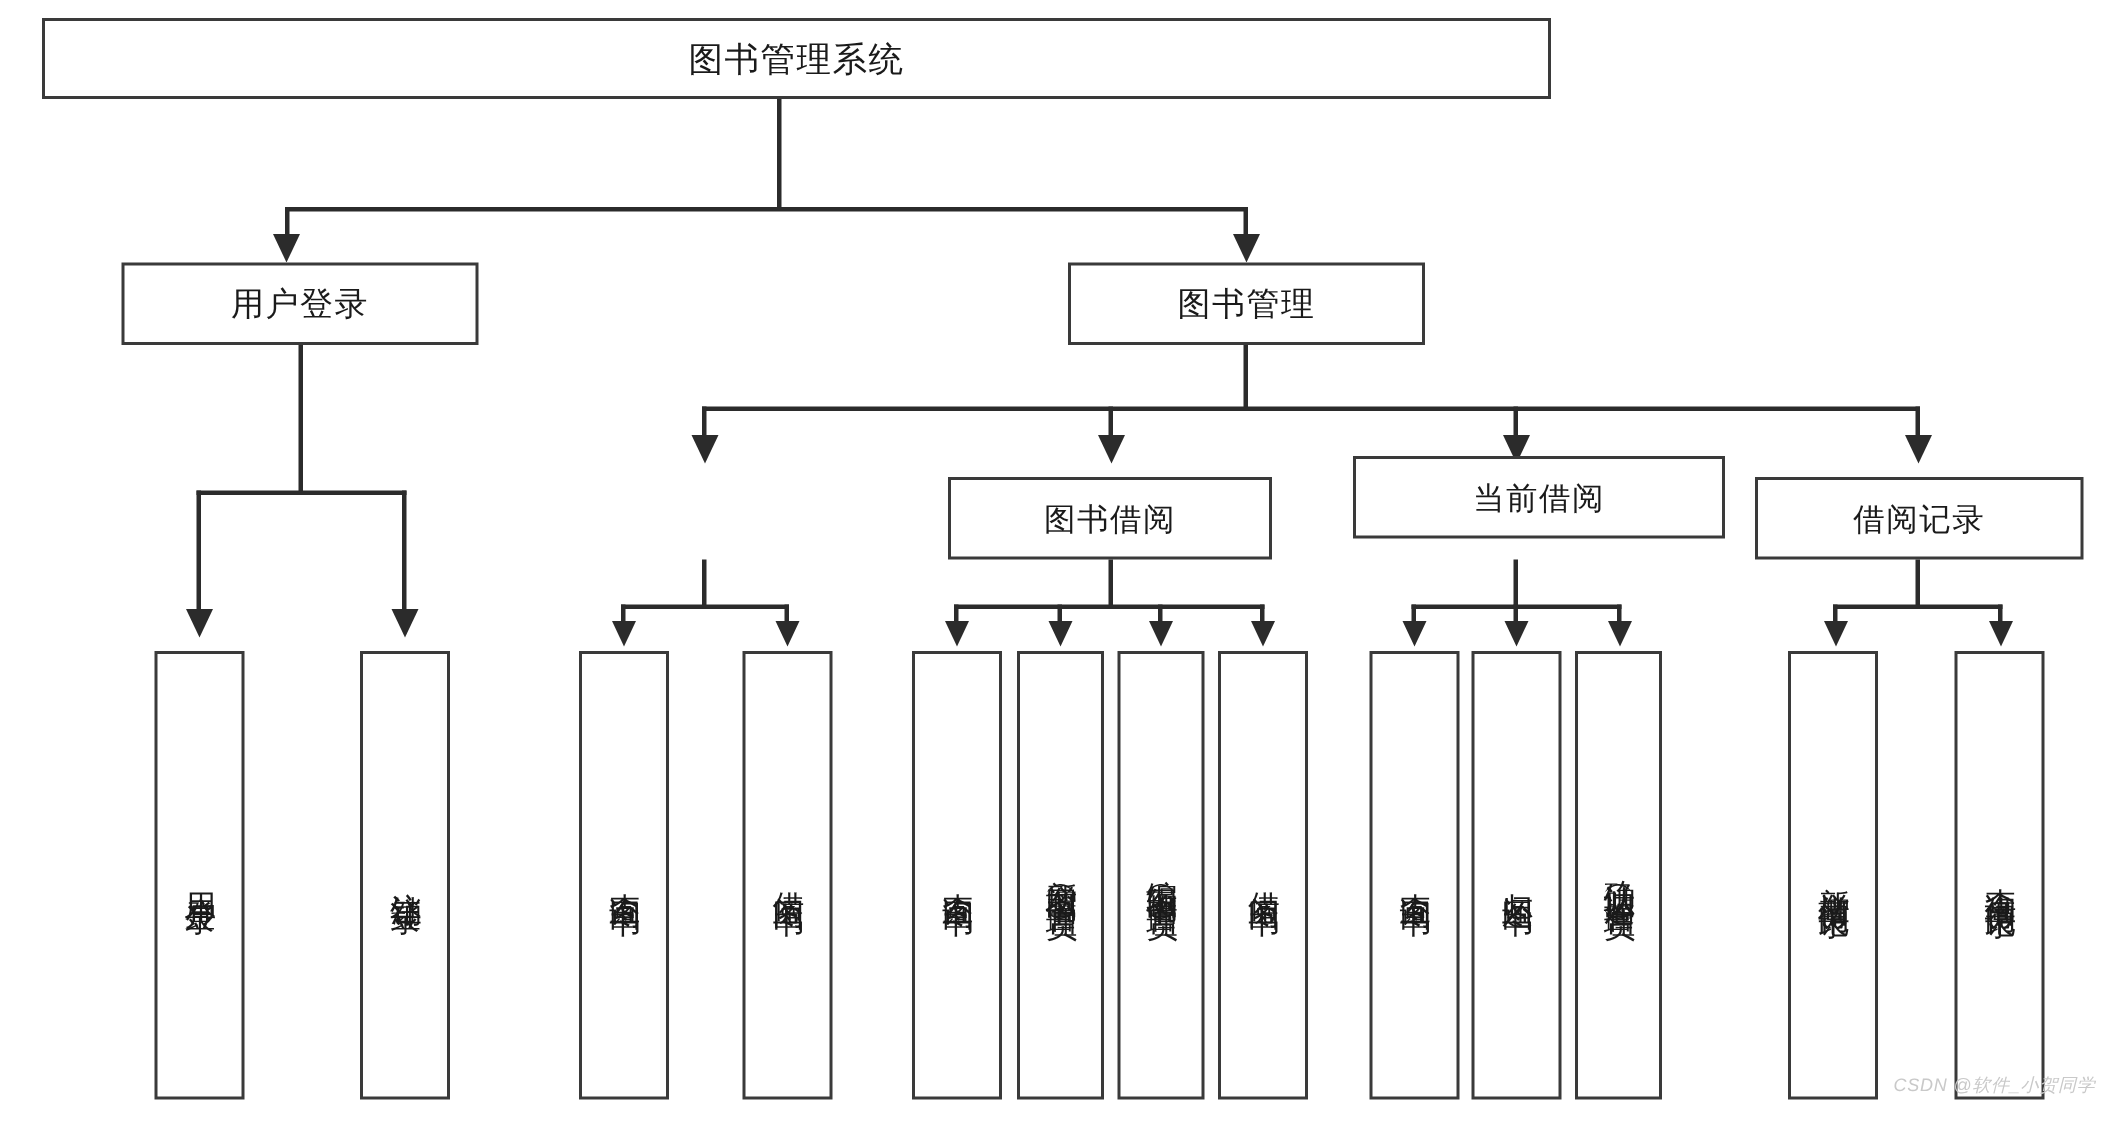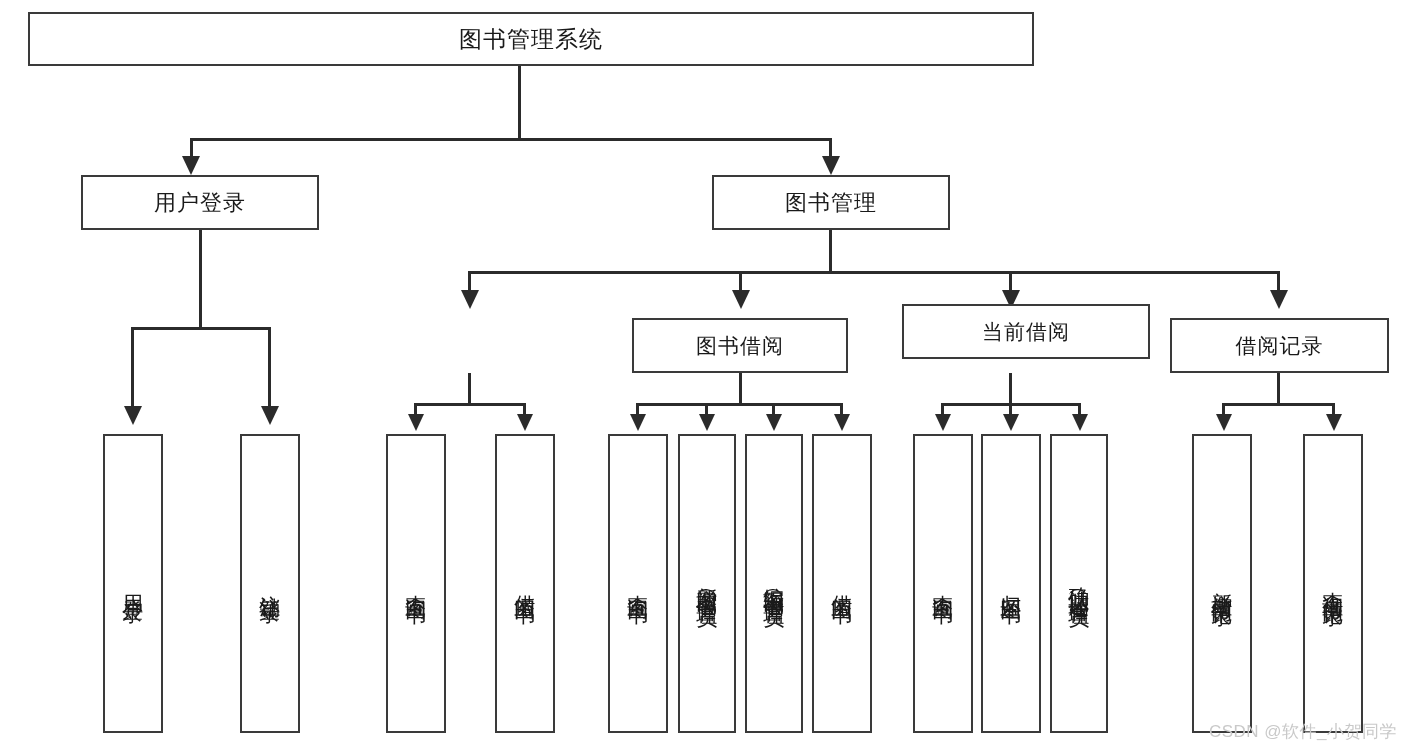--- a/index.html
+++ b/index.html
@@ -57,26 +57,27 @@
   }
   .arrow.small{
     border-left:8px solid transparent;
     border-right:8px solid transparent;
     border-top:17px solid #2b2b2b;
   }
 
   
   #watermark{
     position:absolute;
-    right:8px;bottom:4px;
-    font-size:17px;
+    right:8px;bottom:15px;
+    font-size:12px;
     color:#c9c9c9;
     letter-spacing:.5px;
     white-space:nowrap;
     z-index:5;
+    font-style:italic;
   }
 </style>
 </head>
 <body>
 
 <div id="diagram">
 
   <div class="node root" style="left:28px;top:12px;width:1006px;height:54px;">
     <span>图书管理系统</span>
   </div>

